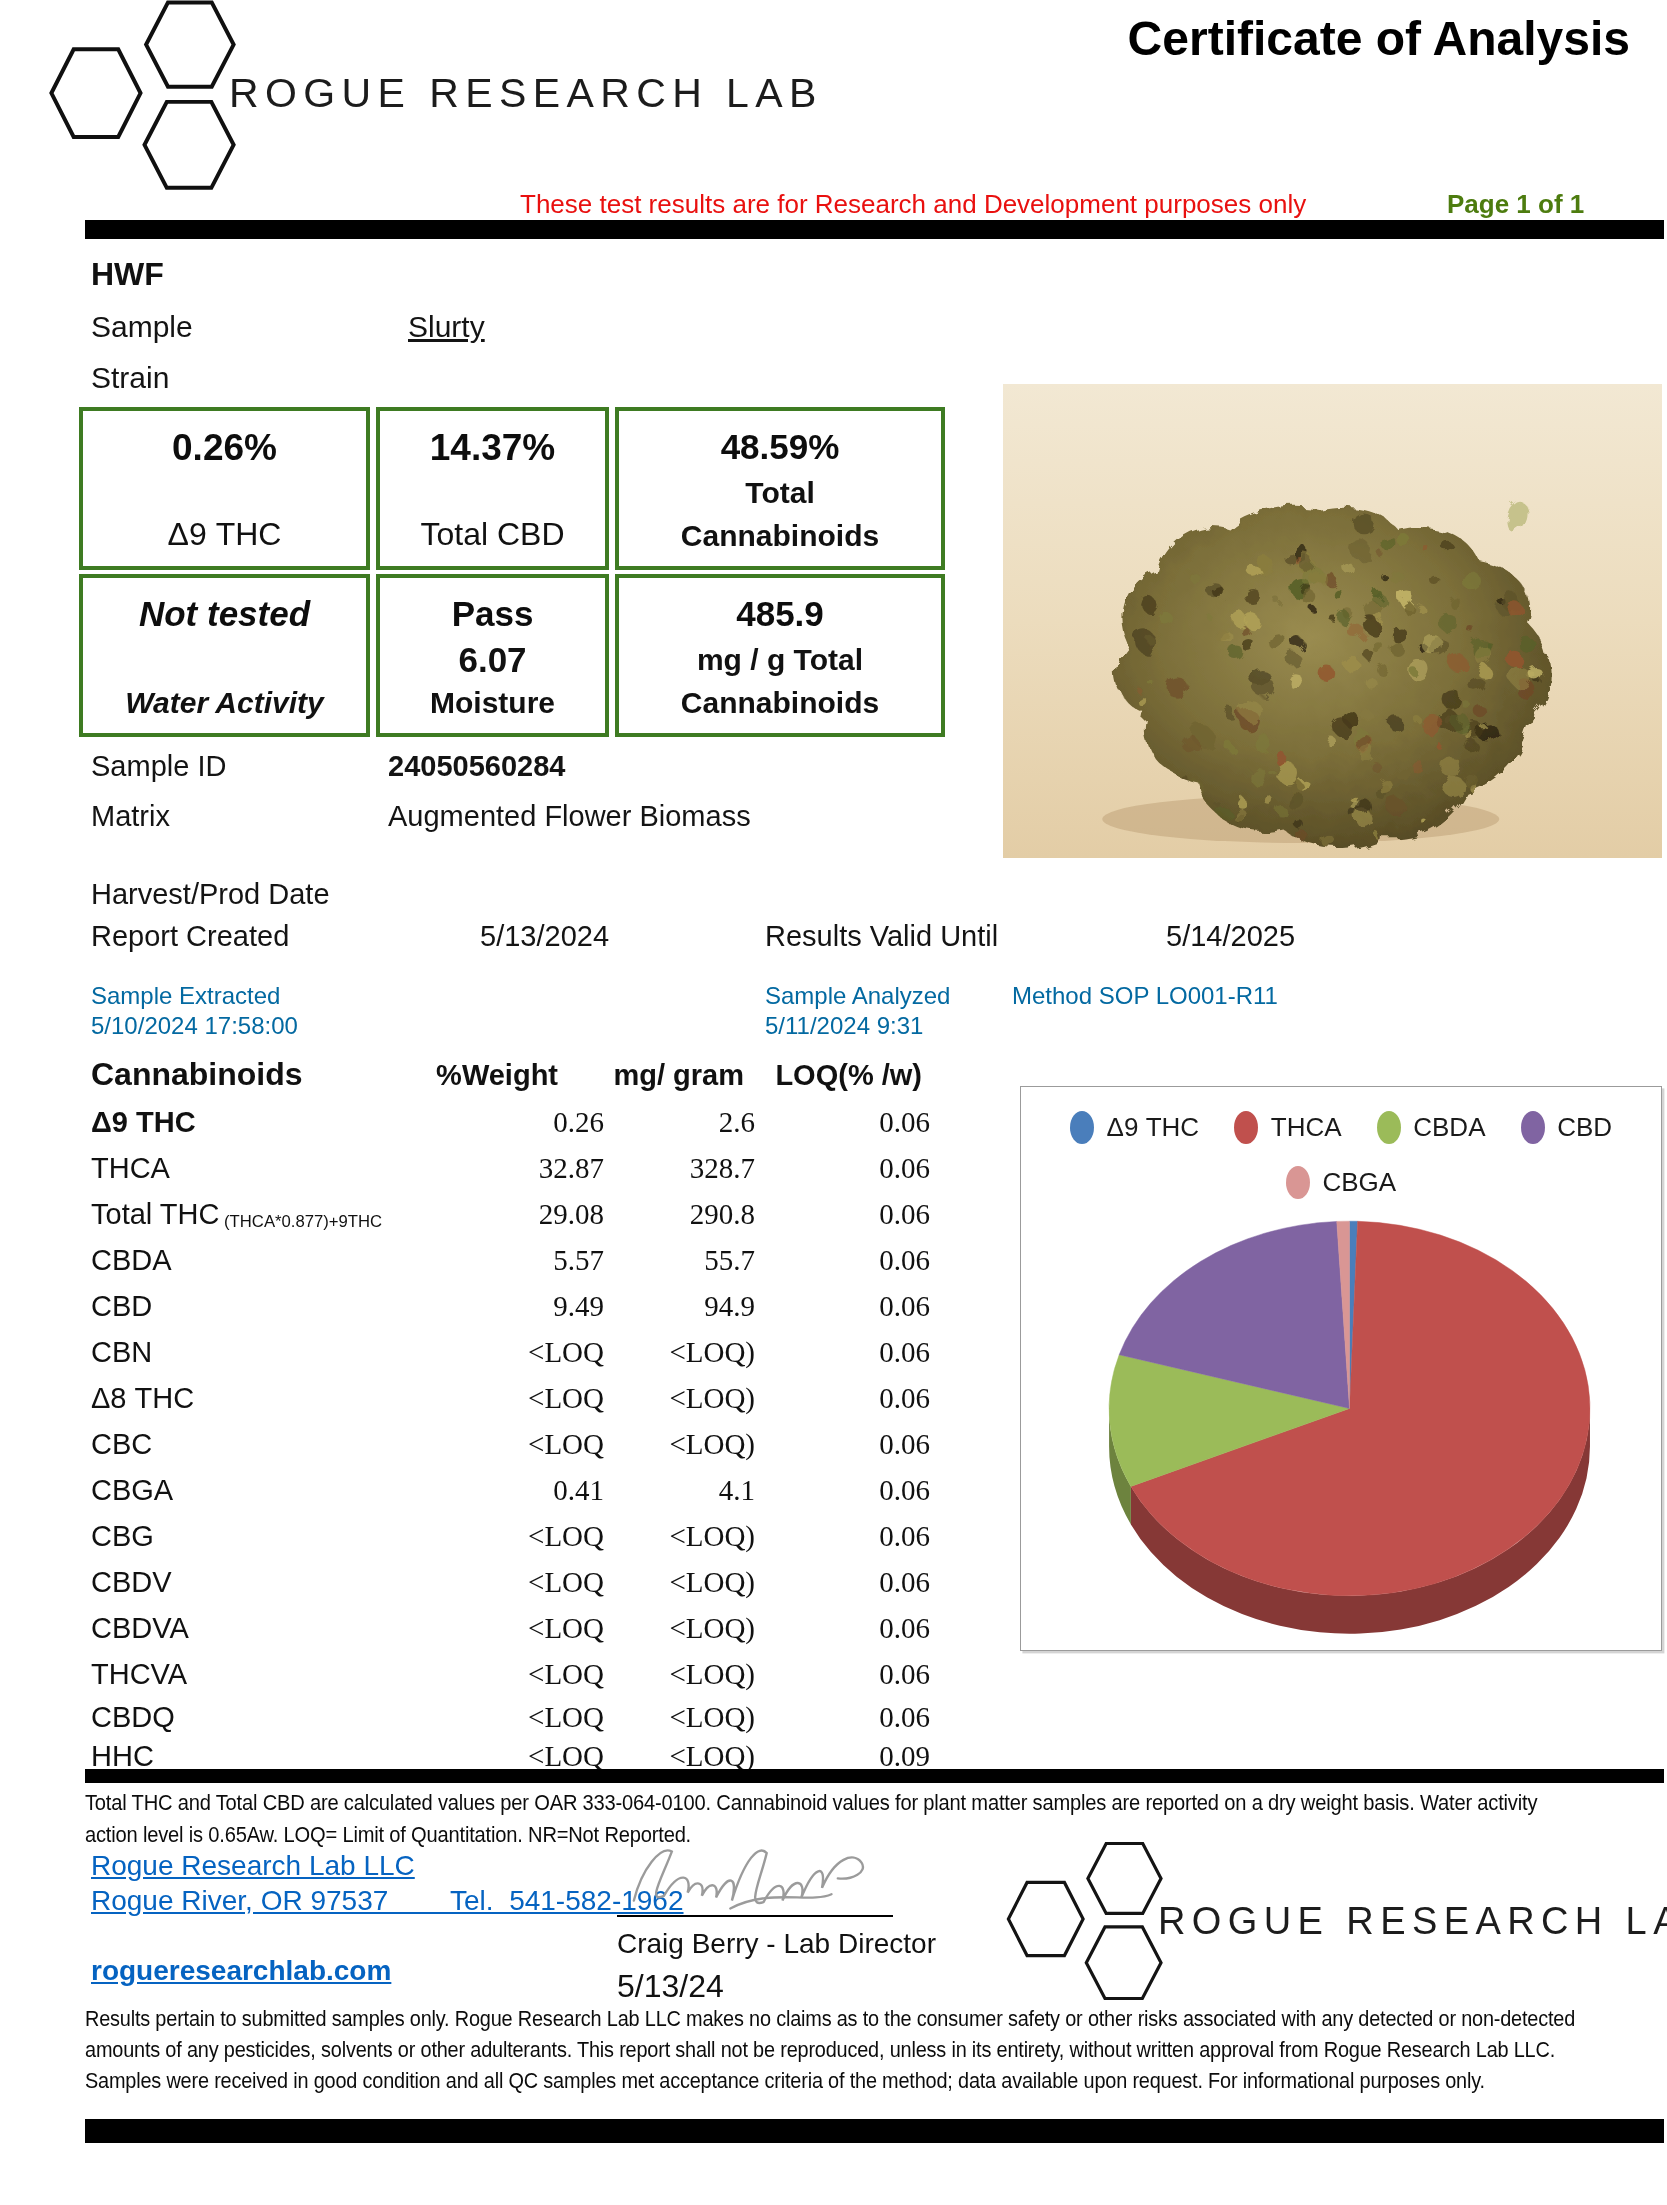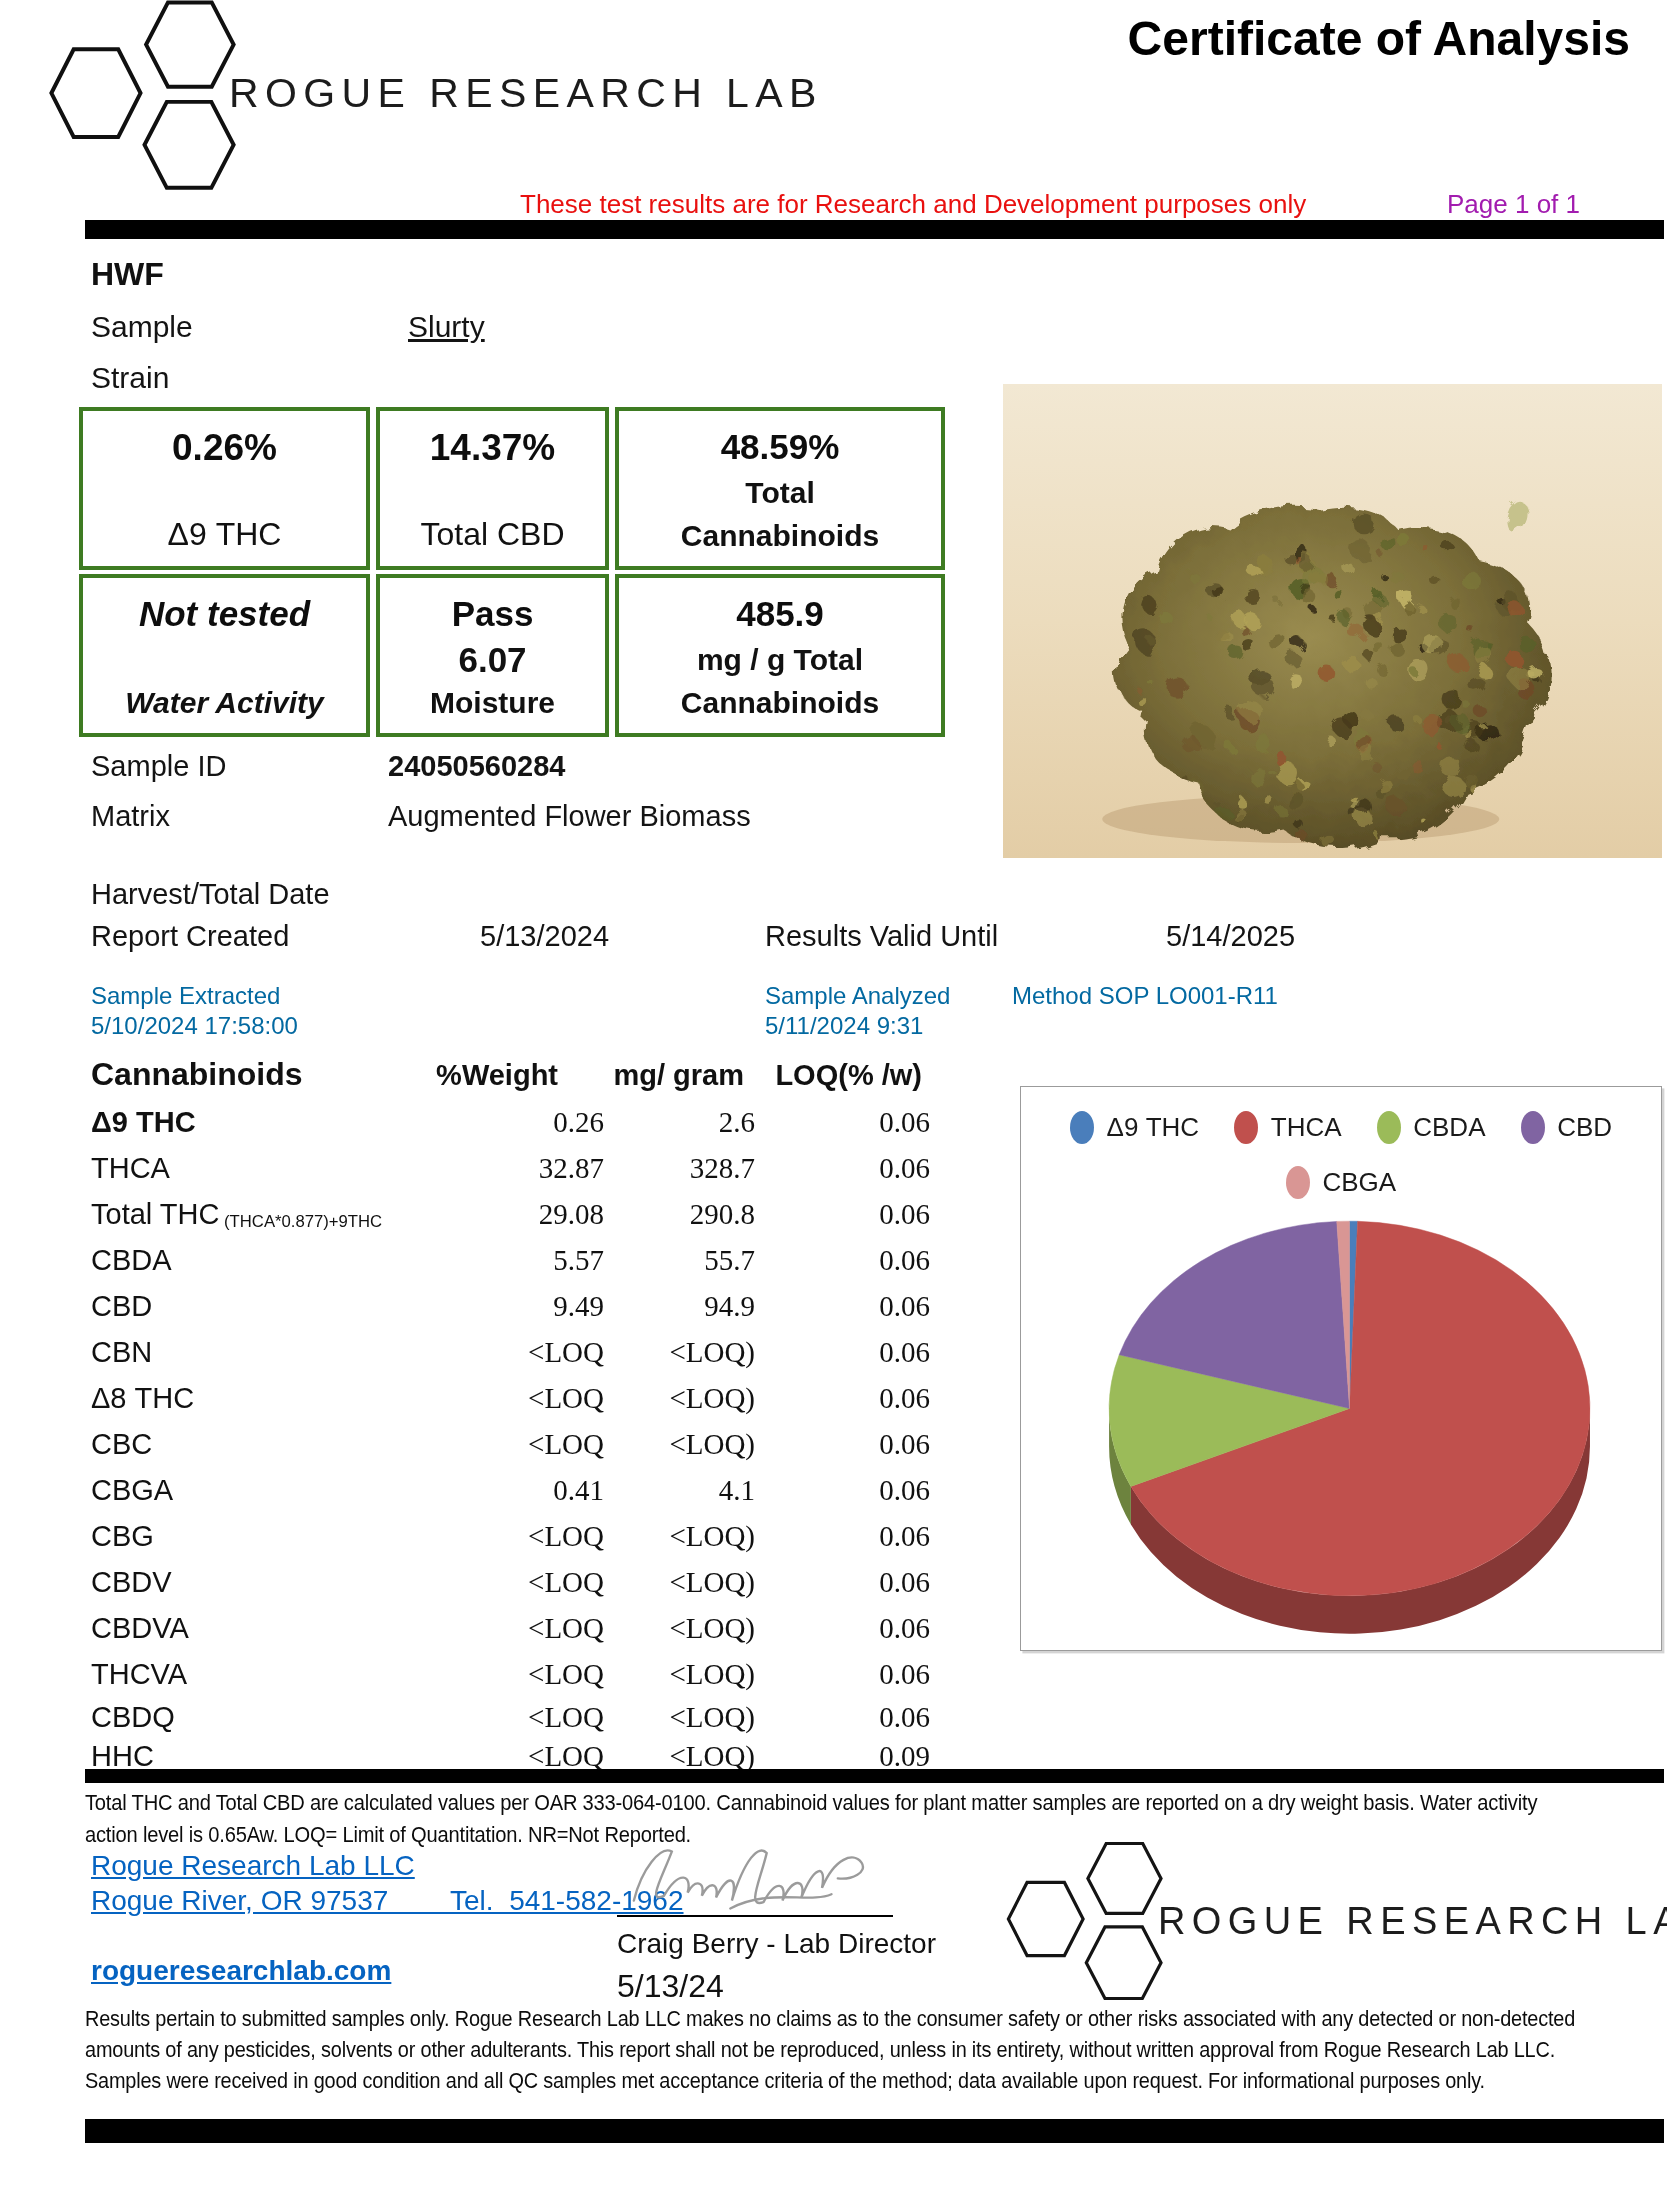--- a/index.html
+++ b/index.html
@@ -6,21 +6,21 @@
   .page{position:relative;width:1668px;height:2205px;background:#fff;overflow:hidden;
         font-family:"Liberation Sans",sans-serif;color:#111;}
   .abs{position:absolute;}
   .b{font-weight:bold;}
   .nowrap{white-space:nowrap;}
 
   
   .logo-text{left:229px;top:70px;font-size:41px;letter-spacing:6.4px;color:#1c1c1c;}
   .coa-title{right:38px;top:11px;font-size:48px;font-weight:bold;color:#000;}
   .disclaimer{left:520px;top:189px;font-size:26px;color:#e9100f;}
-  .page-label{left:1447px;top:189px;font-size:26px;color:#a21caf;}
+  .page-label{left:1447px;top:189px;font-size:26px;color:#4d7c0f;font-weight:bold;}
   .bar{left:85px;width:1579px;background:#000;}
   .bar-top{top:220px;height:19px;}
   .bar-mid{top:1769px;height:14.3px;}
   .bar-bottom{top:2119px;height:24px;}
 
   
   .client{left:91px;top:256px;font-size:32px;font-weight:bold;}
   .lab36{font-size:29px;color:#141414;}
   .lab38{font-size:30px;color:#141414;}
   .u{text-decoration:underline;}
@@ -143,21 +143,21 @@
     <div class="box-value">485.9</div>
     <div class="box-mid">mg / g Total</div>
     <div class="box-label">Cannabinoids</div>
   </div>
 
   <div class="abs lab36" style="left:91px;top:750px">Sample ID</div>
   <div class="abs lab36 b" style="left:388px;top:750px">24050560284</div>
   <div class="abs lab36" style="left:91px;top:800px">Matrix</div>
   <div class="abs lab36" style="left:388px;top:800px">Augmented Flower Biomass</div>
 
-  <div class="abs lab36" style="left:91px;top:878px">Harvest/Total Date</div>
+  <div class="abs lab36" style="left:91px;top:878px">Harvest/Prod Date</div>
   <div class="abs lab36" style="left:91px;top:920px">Report Created</div>
   <div class="abs lab36" style="left:480px;top:920px">5/13/2024</div>
   <div class="abs lab36" style="left:765px;top:920px">Results Valid Until</div>
   <div class="abs lab36" style="left:1166px;top:920px">5/14/2025</div>
   <div class="abs small30" style="left:91px;top:982px">Sample Extracted</div>
   <div class="abs small30" style="left:91px;top:1012px">5/10/2024 17:58:00</div>
   <div class="abs small30" style="left:765px;top:982px">Sample Analyzed</div>
   <div class="abs small30" style="left:765px;top:1012px">5/11/2024 9:31</div>
   <div class="abs small30" style="left:1012px;top:982px">Method SOP LO001-R11</div>
 

